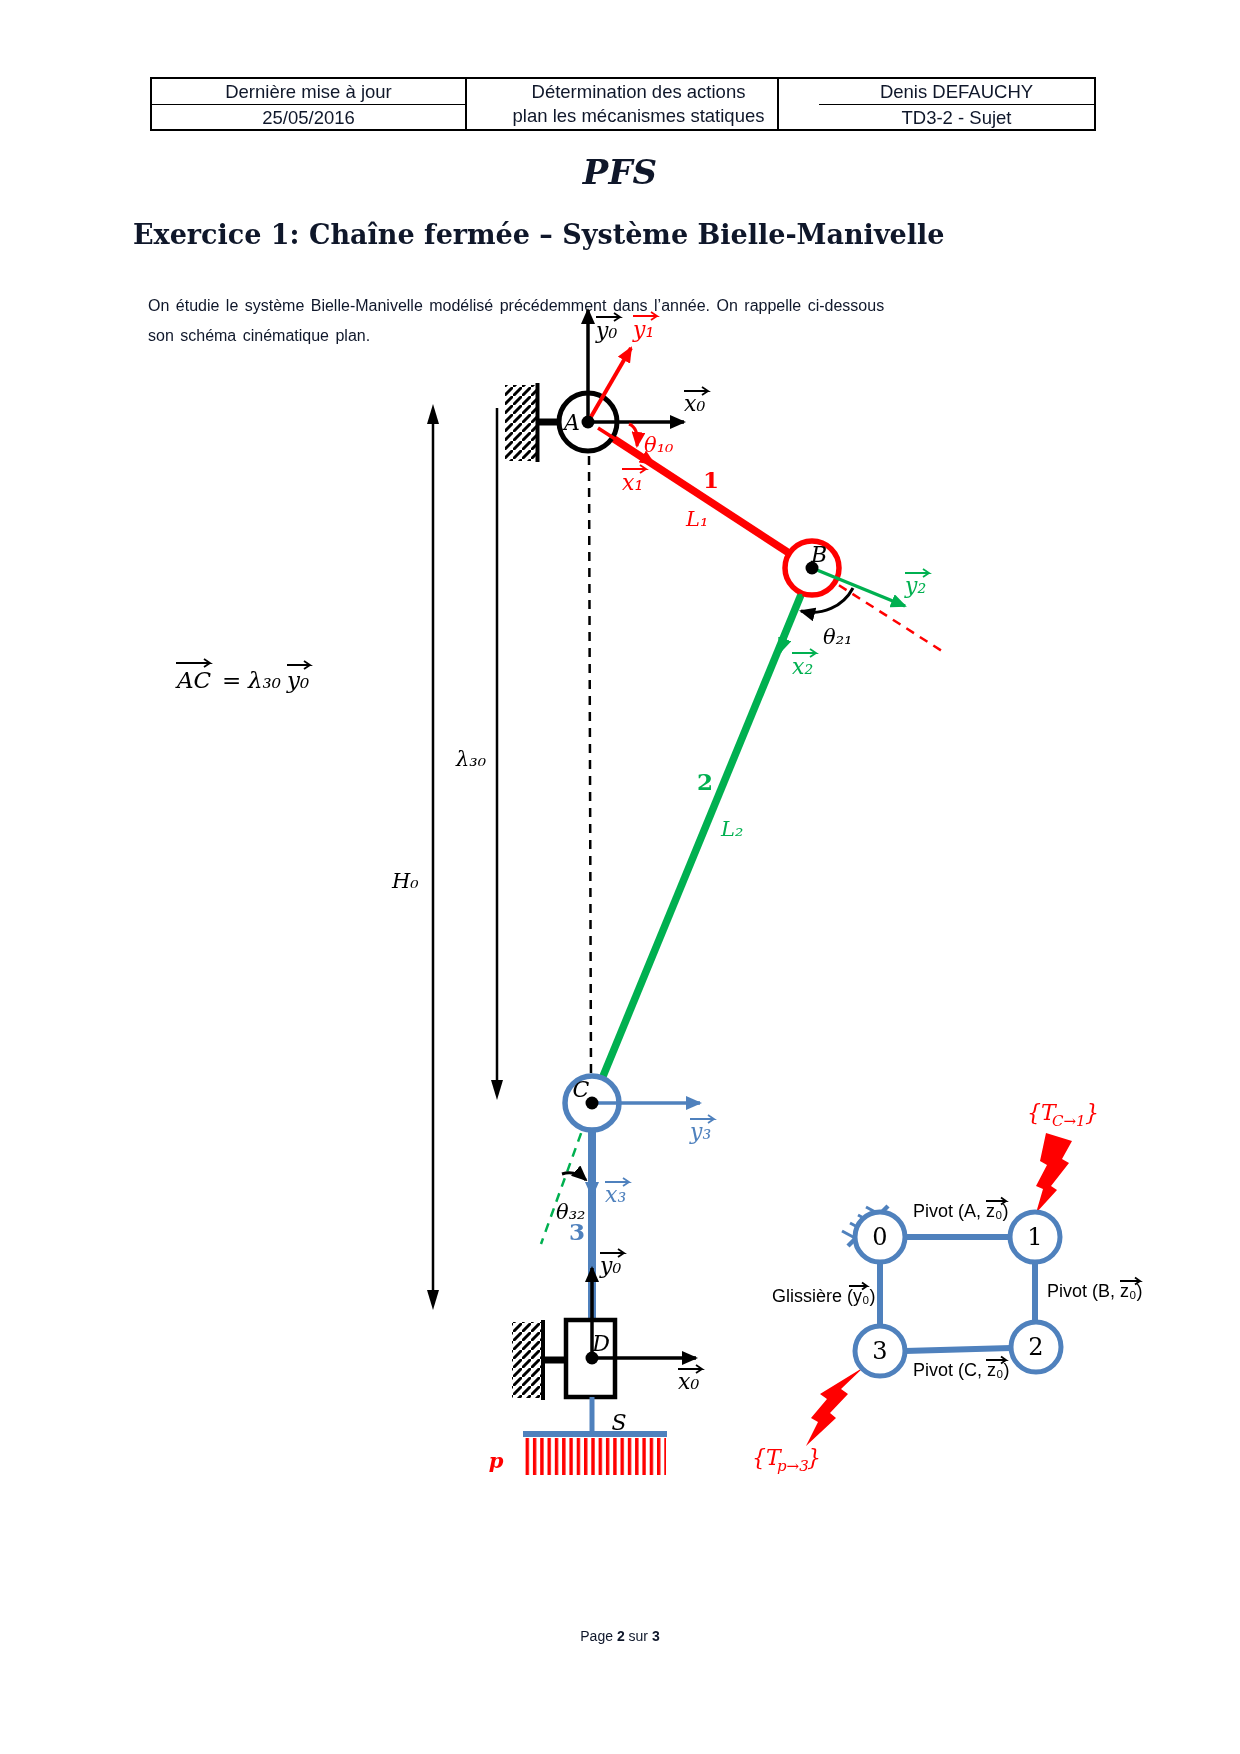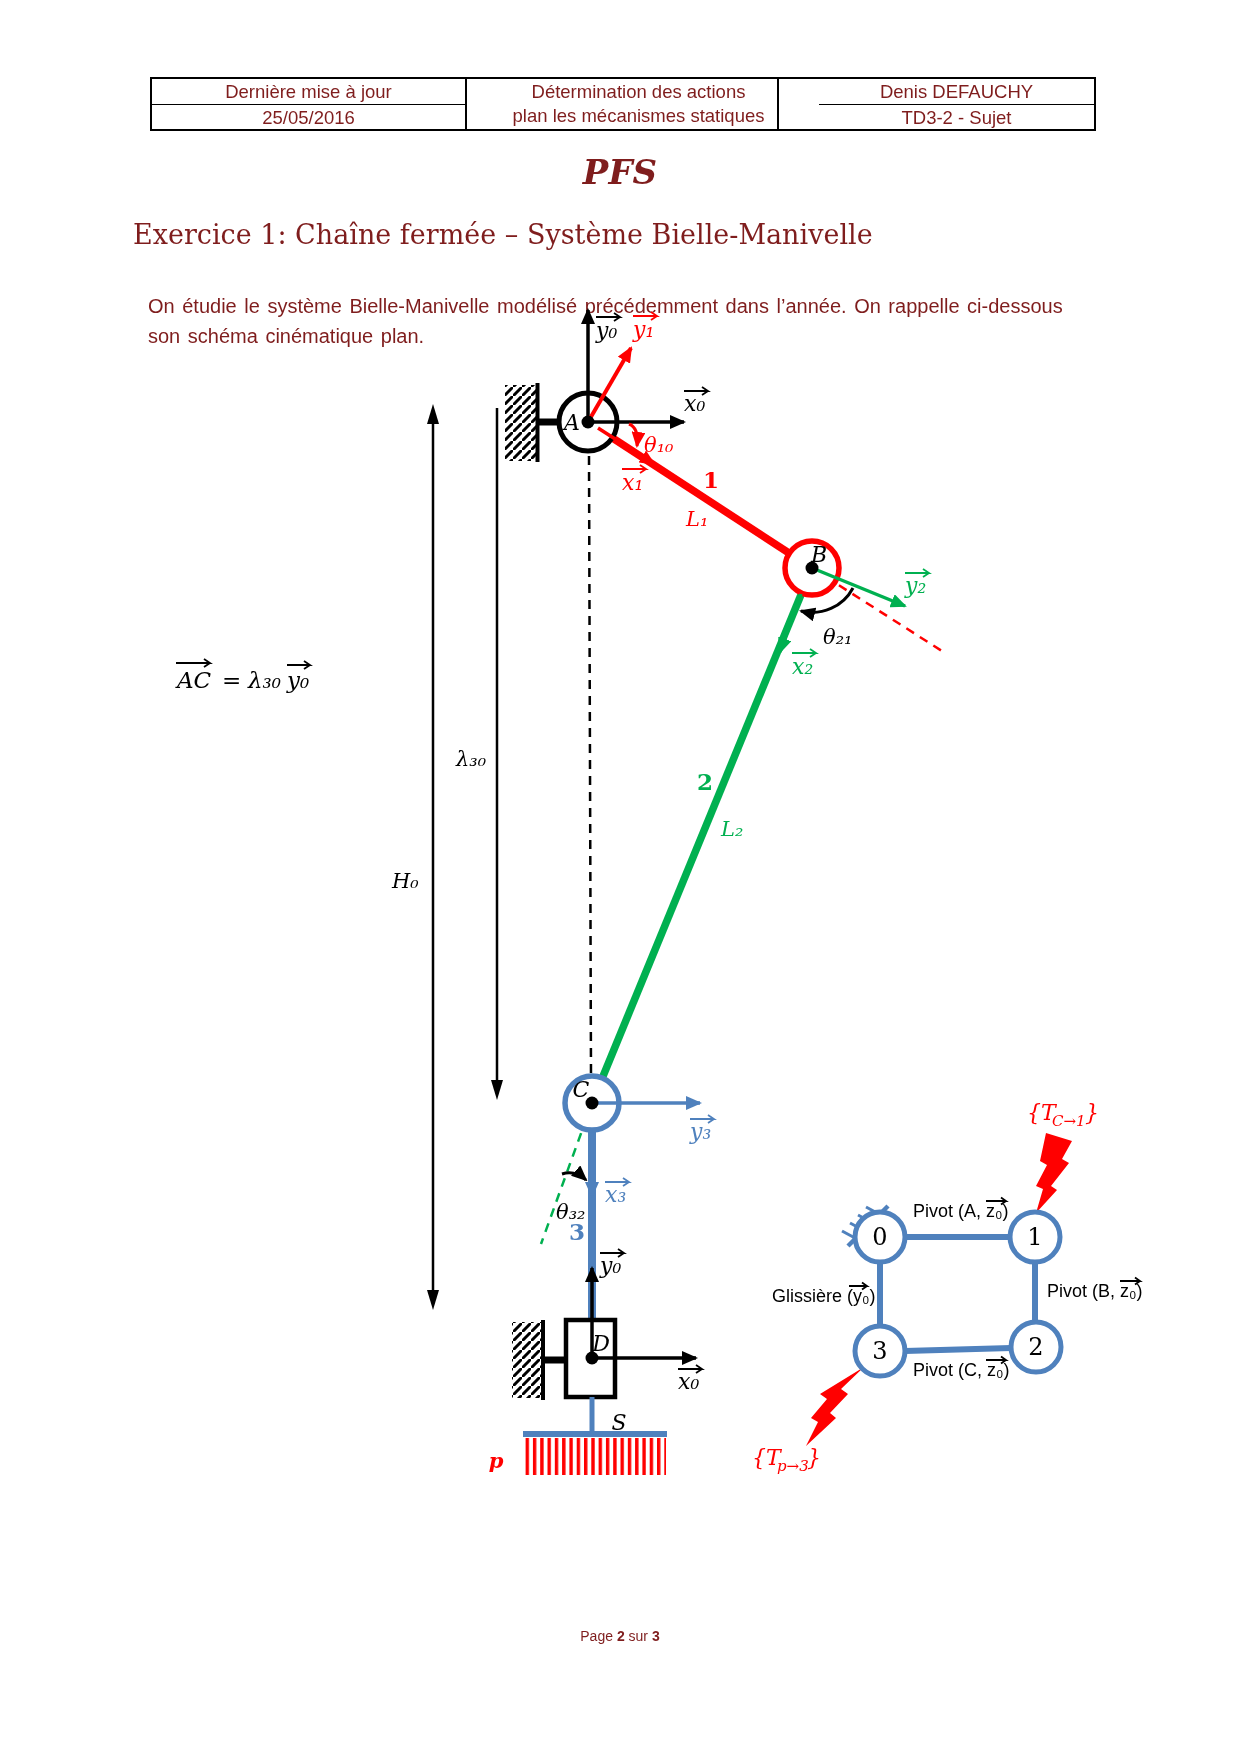--- a/index.html
+++ b/index.html
@@ -1,36 +1,36 @@
 <!DOCTYPE html>
 <html><head>
 <meta charset="utf-8">
 <style>
   html,body{margin:0;padding:0;background:#fff;}
   .page{position:relative;width:1240px;height:1754px;background:#fff;overflow:hidden;
-        font-family:"Liberation Sans","DejaVu Sans",sans-serif;color:#7f1d1d;}
+        font-family:"Liberation Sans","DejaVu Sans",sans-serif;color:#0f172a;}
 
   
   .hdr{position:absolute;left:150px;top:77px;width:946px;height:54px;display:flex;
        border:2px solid #000;box-sizing:border-box;font-size:18.5px;}
   .hcol{box-sizing:border-box;display:flex;flex-direction:column;justify-content:center;}
   .hcol.c1{width:313px;}
   .hcol.c2{width:314px;border-left:2px solid #000;border-right:2px solid #000;padding-left:33px;}
   .hcol.c3{flex:1;padding-left:40px;}
   .hcell{height:25px;line-height:25px;text-align:center;}
   .hcell.topcell{border-bottom:1.5px solid #000;}
   .hline{height:24px;line-height:24px;text-align:center;}
 
   
   .pfs{position:absolute;left:148px;top:152px;width:944px;text-align:center;
        font-family:"DejaVu Serif","Liberation Serif",serif;font-weight:bold;font-style:italic;
        font-size:34px;}
   .exheading{position:absolute;left:133px;top:219px;width:980px;
-       font-family:"DejaVu Serif","Liberation Serif",serif;font-weight:normal;font-size:27px;}
-  .intro{position:absolute;left:148px;top:291px;width:944px;font-size:20px;line-height:30px;
+       font-family:"DejaVu Serif","Liberation Serif",serif;font-weight:bold;font-size:27px;}
+  .intro{position:absolute;left:148px;top:291px;width:944px;font-size:16px;line-height:30px;
        word-spacing:2px;}
   .intro span{display:block;}
   .footer{position:absolute;left:148px;top:1628px;width:944px;text-align:center;font-size:14px;}
   .footer b{font-weight:bold;}
 
   
   svg.diagram{position:absolute;left:0;top:0;}
   .t{font-family:"DejaVu Serif","Liberation Serif",serif;font-style:italic;font-size:21px;fill:#000;}
   .t22{font-size:22px;}
   .t23{font-size:23px;}

